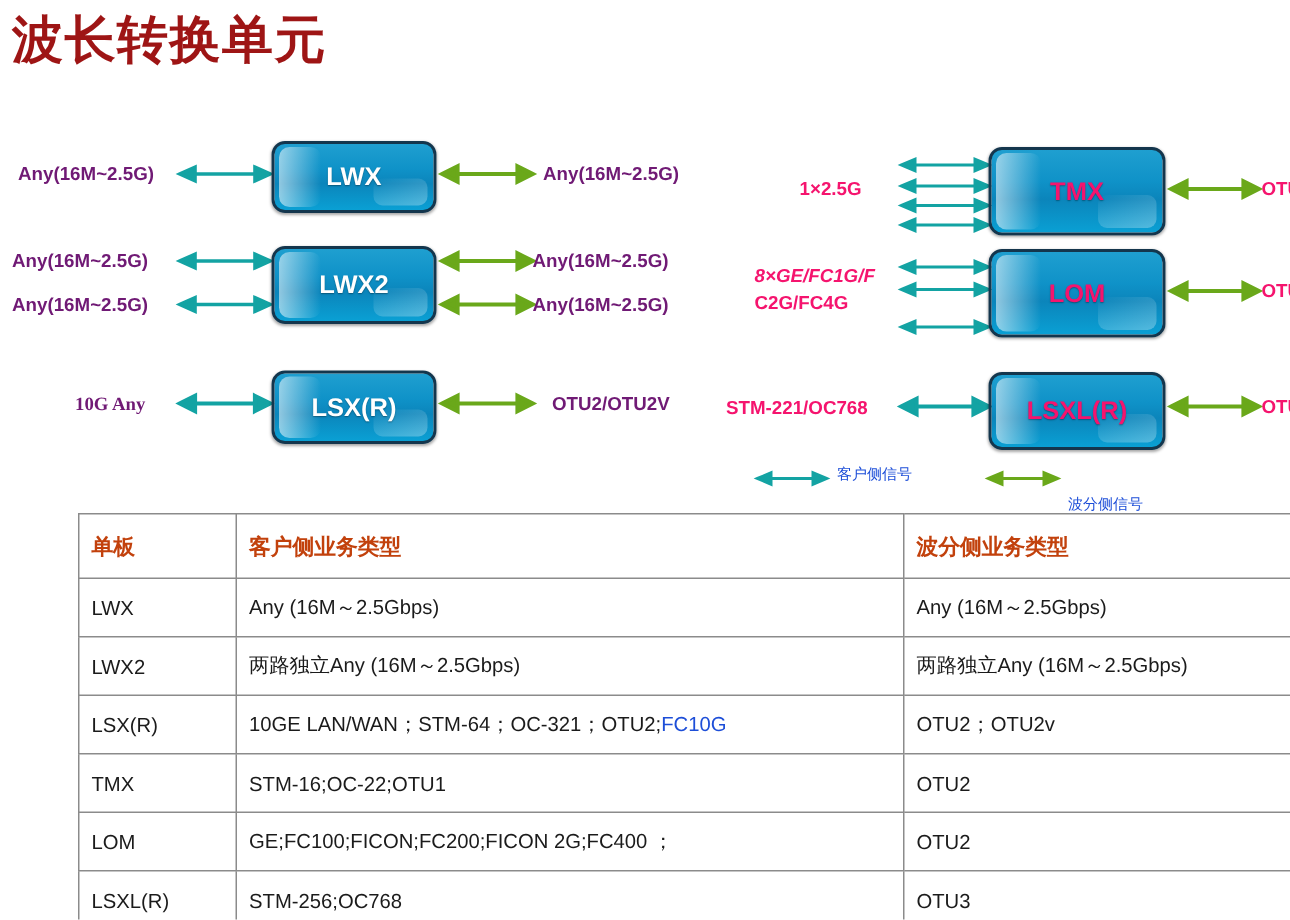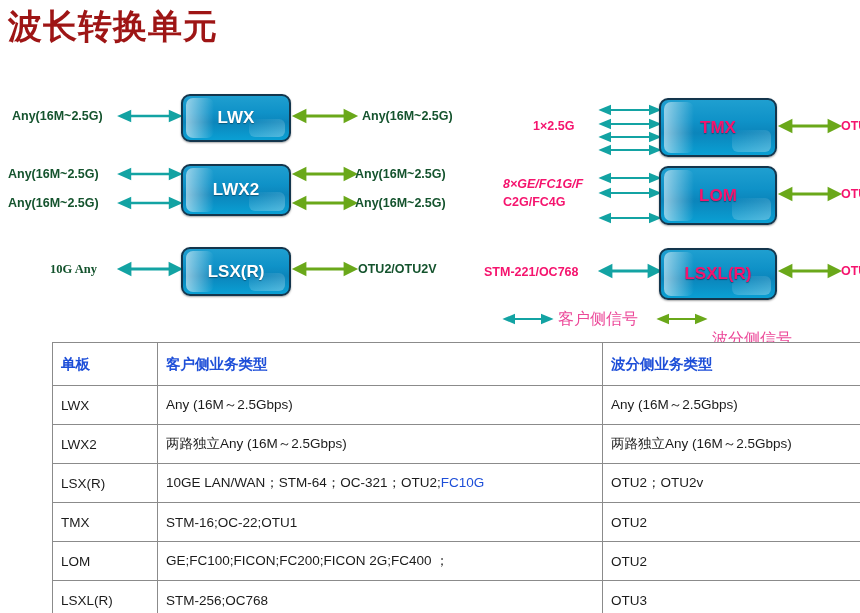--- a/index.html
+++ b/index.html
@@ -42,43 +42,43 @@
   }
   .lbl-white{color:#ffffff;}
   .lbl-pink{color:#f5146e;}
 
   
   .arrow{height:10px;}
   .arrow svg{display:block;overflow:visible;}
 
   
   .sig-label{
-    font-size:12.5px;font-weight:bold;color:#14532d;white-space:nowrap;
+    font-size:12.5px;font-weight:bold;color:#701a75;white-space:nowrap;
   }
   .sig-label.pink{color:#f5146e;}
-  .legend-text{font-size:16px;color:#ec4899;white-space:nowrap;}
+  .legend-text{font-size:10px;color:#1d4ed8;white-space:nowrap;}
 
   
   #spec-table{
     position:absolute;left:52px;top:342px;width:800px;
     border-collapse:collapse;table-layout:fixed;
   }
   #spec-table td,#spec-table th{
     border:1px solid #8b8b8b;
     padding:6px 8px;
     font-size:13.5px;
     color:#1b1b1b;
     text-align:left;
     vertical-align:middle;
     height:26px;
     background:#ffffff;
     font-weight:normal;
   }
   #spec-table th{
-    color:#1d4ed8;font-weight:bold;font-size:14.5px;height:30px;
+    color:#c2410c;font-weight:bold;font-size:14.5px;height:30px;
   }
   #spec-table .c0{width:88px;}
   #spec-table .c1{width:428px;}
   #spec-table .c2{width:284px;}
   .row-pink td{color:#f5146e;}
   .inline-pink{color:#1d4ed8;}
 </style>
 </head>
 <body>
 
@@ -169,21 +169,21 @@
 </div>
 <div class="abs arrow" style="left:295px;top:263px;">
   <svg width="60" height="12" viewBox="0 0 60 12">
       <g stroke="#6aa81a" stroke-width="2.8" fill="#6aa81a">
         <line x1="8" y1="6" x2="52" y2="6"></line>
         <polygon points="0,6 10,1 10,11"></polygon>
         <polygon points="60,6 50,1 50,11"></polygon>
       </g>
     </svg>
 </div>
-<div class="abs sig-label" style="left:358px;top:262px;">OTU2/OTU2V</div>
+<div class="abs sig-label" style="left:368px;top:262px;">OTU2/OTU2V</div>
 
 <div class="abs sig-label pink" style="left:533px;top:119px;">1×2.5G</div>
 <div class="abs arrow" style="left:601px;top:105px;">
   <svg width="58" height="10" viewBox="0 0 58 10">
       <g stroke="#13a3a3" stroke-width="2" fill="#13a3a3">
         <line x1="7" y1="5" x2="51" y2="5"></line>
         <polygon points="0,5 9,1.2 9,8.8"></polygon>
         <polygon points="58,5 49,1.2 49,8.8"></polygon>
       </g>
     </svg>

